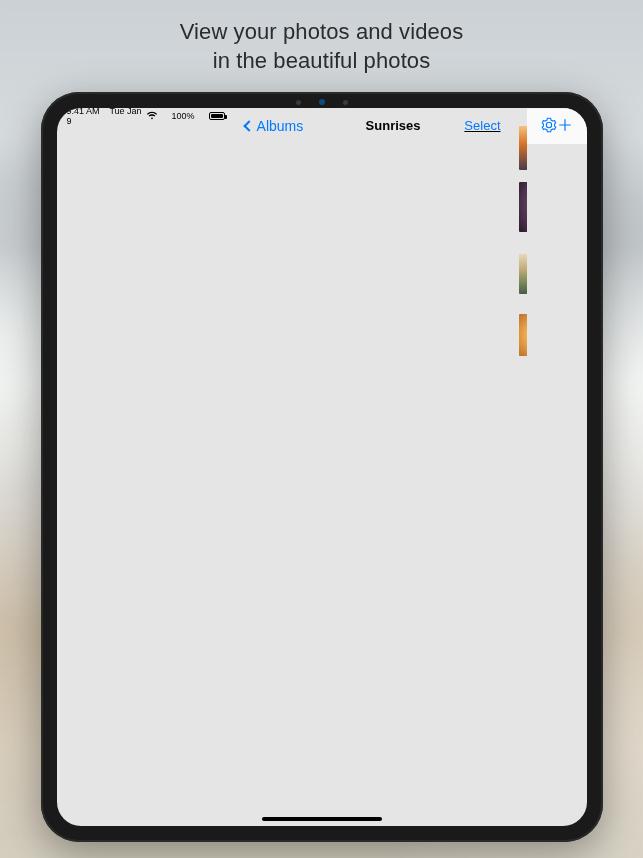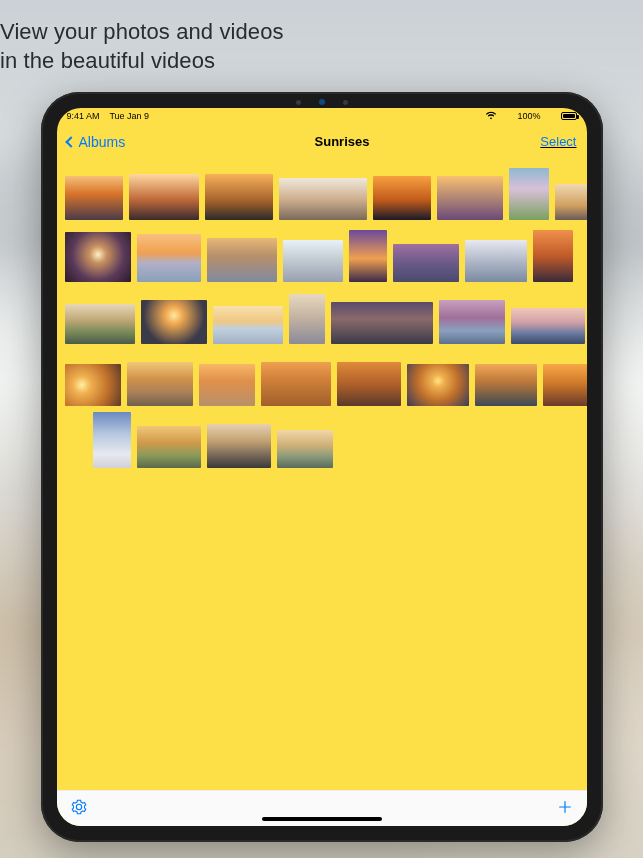--- a/index.html
+++ b/index.html
@@ -23,20 +23,21 @@
           #dcd9d3 58%,
           #cdbfa8 72%,
           #d8cdbb 85%,
           #d2cebf 100%);
       filter: blur(8px);
       transform: scale(1.06);
     }
     
     .headline {
       position: absolute; top: 18px; left: 0; right: 0;
+      text-align: center;
       color: #2b2c2d;
       font-size: 22px;
       line-height: 1.3;
       font-weight: 400;
       letter-spacing: 0.1px;
     }
     
     .device {
       position: absolute;
       left: 50%; transform: translateX(-50%);
@@ -51,33 +52,33 @@
       position: absolute; top: 7px; left: 50%; transform: translateX(-50%);
       display: flex; gap: 18px; align-items: center;
     }
     .notch-dots span {
       width: 5px; height: 5px; border-radius: 50%; background: #3a3a3a;
     }
     .notch-dots span.cam { background: #0f4a7a; width: 6px; height: 6px; }
     .screen {
       position: relative;
       width: 100%; height: 100%;
-      background: #fde047;
+      background: #e5e5e5;
       border-radius: 24px;
       overflow: hidden;
-      display: flex; flex-direction: column;
+      display: flex; 
     }
     
     .status {
       height: 16px;
       display: flex; justify-content: space-between; align-items: center;
       padding: 0 10px;
       font-size: 9px; color: #000;
     }
-    .status .right { display: flex; align-items: center; gap: 20px; }
+    .status .right { display: flex; align-items: center; gap: 14px; }
     .battery {
       width: 16px; height: 8px; border: 1px solid #000; border-radius: 2px;
       position: relative; display: inline-block;
     }
     .battery::after { content:''; position:absolute; right:-3px; top:2px; width:2px; height:4px; background:#000; border-radius:0 1px 1px 0; }
     .battery::before { content:''; position:absolute; left:1px; top:1px; bottom:1px; right:1px; background:#000; border-radius:1px; }
     
     .navbar {
       height: 34px;
       display: flex; align-items: center; justify-content: space-between;
@@ -129,21 +130,21 @@
       width: 120px; height: 4px; background: #000; border-radius: 3px;
     }
   </style>
 </head>
 <body>
 
 <div class="bg"></div>
 
 <div class="headline">
   <div>View your photos and videos</div>
-  <div>in the beautiful videos</div>
+  <div>in the beautiful photos</div>
 </div>
 
 <div class="device">
   <div class="notch-dots">
     <span></span>
       <span class="cam"></span>
       <span></span>
   </div>
   <div class="screen">
 

